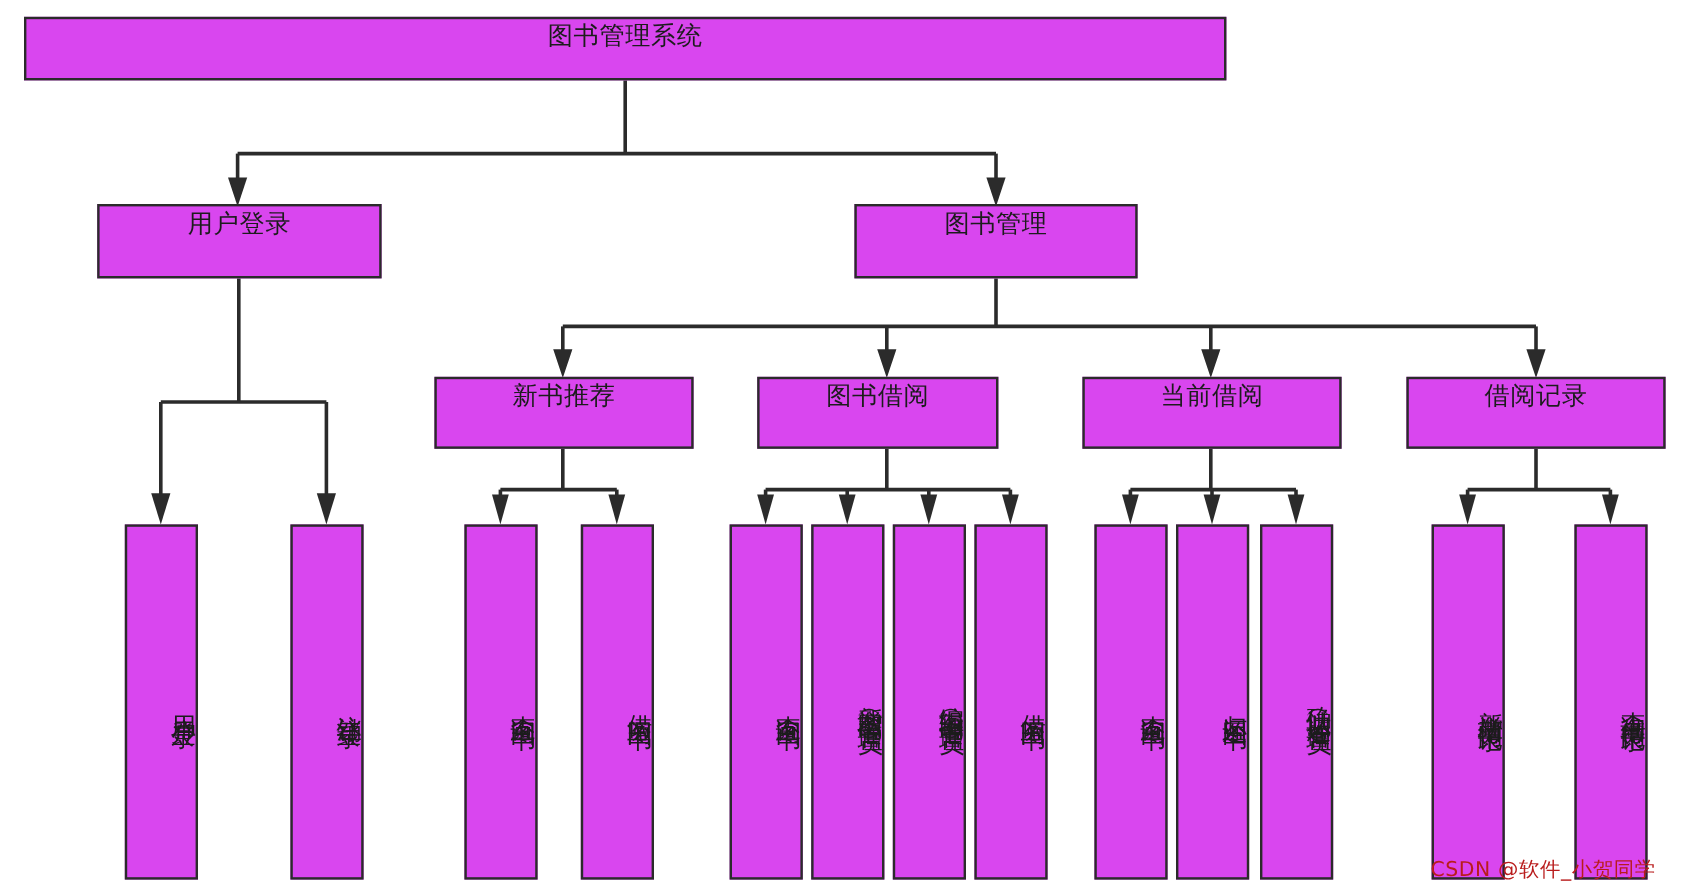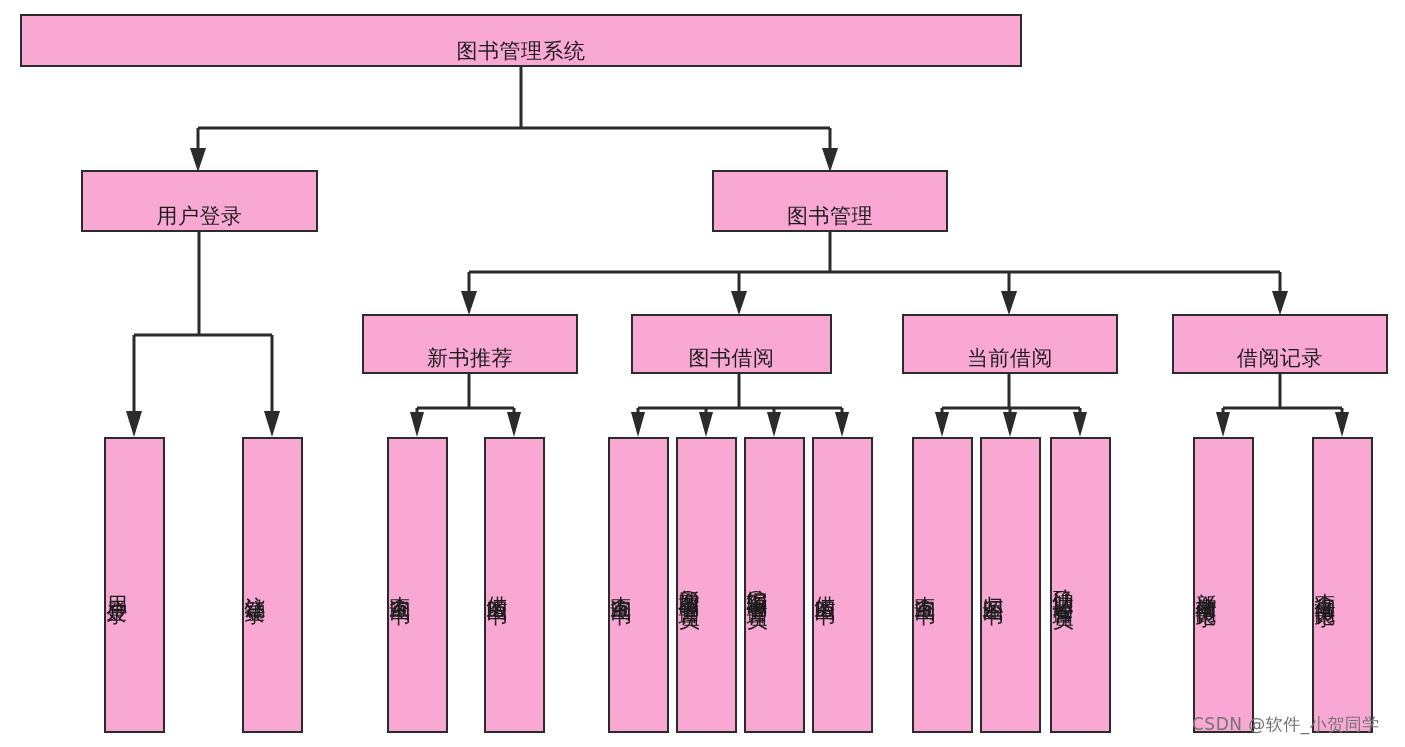--- a/index.html
+++ b/index.html
@@ -22,23 +22,23 @@
     left: 0;
     top: 0;
     width: 1405px;
     height: 747px;
     pointer-events: none;
   }
   .node {
     position: absolute;
     box-sizing: border-box;
     border: 2px solid #2b2b2b;
-    background: #f9a8d4;
+    background: #d946ef;
     display: flex;
-    align-items: flex-end;
+    align-items: flex-start;
     justify-content: center;
     color: #1c1c1c;
   }
   .node.horizontal {
     font-size: 21px;
     letter-spacing: 0.5px;
   }
   .node.vertical {
     writing-mode: vertical-rl;
     text-orientation: upright;
@@ -51,21 +51,21 @@
     writing-mode: vertical-rl;
     text-orientation: upright;
     display: block;
     white-space: nowrap;
   }
   .watermark {
     position: absolute;
     left: 1192px;
     top: 713px;
     font-size: 17px;
-    color: #737373;
+    color: #b91c1c;
     white-space: nowrap;
     letter-spacing: 0.5px;
   }
 </style>
 </head>
 <body>
 
 <div id="canvas">
 
   <svg class="wires" viewBox="0 0 1405 747">

